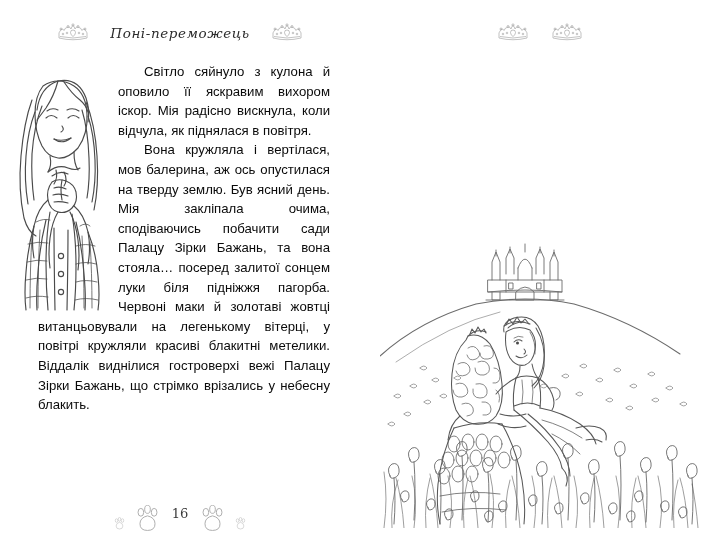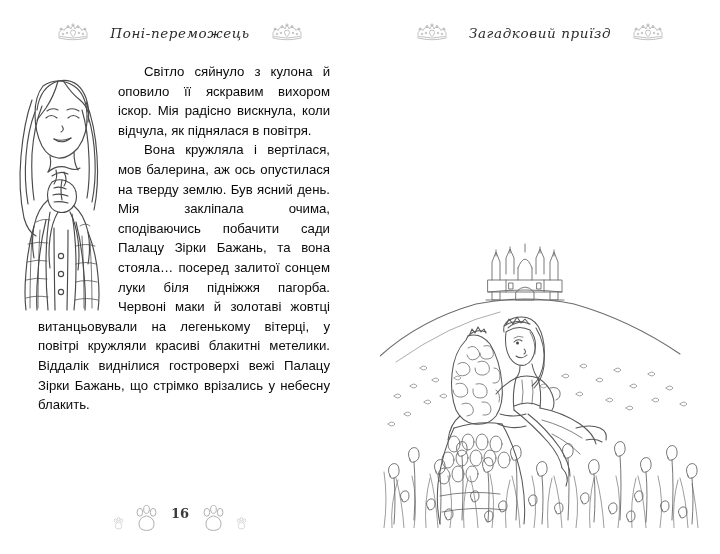--- a/index.html
+++ b/index.html
@@ -88,21 +88,20 @@
   .folio {
     position: absolute;
     bottom: 16px;
     left: 0;
     width: 100%;
     height: 40px;
     display: flex;
     align-items: center;
     justify-content: center;
     gap: 11px;
-    font-weight: bold;
   }
   .folio .num {
     font-family: "DejaVu Serif", serif;
     font-size: 13px;
     color: #3a3a3a;
     padding: 0 2px;
     position: relative;
     top: -5px;
   }
   .paw { display: block; opacity: 0.55; }
@@ -297,21 +296,20 @@
             <circle cx="24" cy="7" r="2"></circle>
           <circle cx="34" cy="4" r="2.2"></circle>
             <circle cx="44" cy="7" r="2"></circle>
           <circle cx="58" cy="12" r="2"></circle>
           <circle cx="14" cy="22" r="1.6"></circle>
             <circle cx="22" cy="20" r="1.6"></circle>
           <circle cx="46" cy="20" r="1.6"></circle>
             <circle cx="54" cy="22" r="1.6"></circle>
         </g>
       </svg>
-      <span class="head-title">Загадковий приїзд</span>
       <svg class="tiara" viewBox="0 0 68 40">
         <g fill="none" stroke="#5d5d5d" stroke-width="1.2">
           <path d="M6 30 Q4 18 10 13 Q14 10 16 15 Q18 9 24 8 Q28 7 30 12 Q32 5 34 5 Q36 5 38 12 Q40 7 44 8 Q50 9 52 15 Q54 10 58 13 Q64 18 62 30"></path>
           <path d="M6 30 Q34 37 62 30"></path>
           <path d="M8 27 Q34 33 60 27"></path>
           <path d="M34 14 Q29 14 29 19 Q29 24 34 27 Q39 24 39 19 Q39 14 34 14 Z"></path>
           <circle cx="10" cy="12" r="2"></circle>
             <circle cx="24" cy="7" r="2"></circle>
           <circle cx="34" cy="4" r="2.2"></circle>
             <circle cx="44" cy="7" r="2"></circle>

